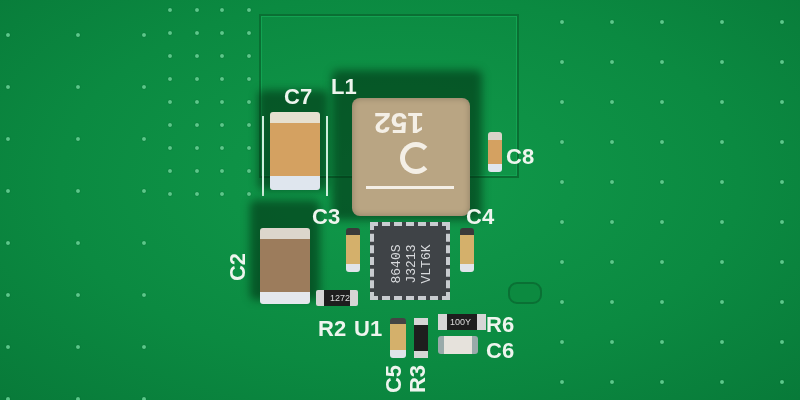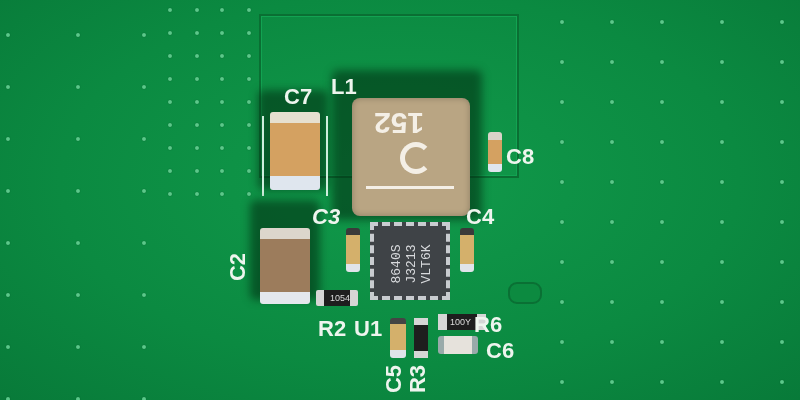--- a/index.html
+++ b/index.html
@@ -153,40 +153,40 @@
 
   <div style="position:absolute;left:370px;top:222px;width:80px;height:78px;background:#3f4347;border:4px dashed #c9ccd0;box-sizing:border-box;">
     <div style="position:absolute;left:6px;top:14px;width:66px;height:48px;transform:rotate(-90deg);color:#d7d9dc;font-size:13px;font-family:'Liberation Mono',monospace;line-height:15px;text-align:center;">
       <div>8640S</div>
       <div>J3213</div>
       <div>VLT6K</div>
     </div>
   </div>
 
   <div style="position:absolute;left:316px;top:290px;width:42px;height:16px;background:linear-gradient(90deg,#d6d6d6 0 18%, #1e1e1e 18% 82%, #d6d6d6 82%);border-radius:2px;">
-    <span style="position:absolute;left:14px;top:3px;font-size:9px;color:#ddd;">1054</span>
+    <span style="position:absolute;left:14px;top:3px;font-size:9px;color:#ddd;">1272</span>
   </div>
 
   <div class="cap" style="left:390px;top:318px;width:16px;height:40px;background:linear-gradient(#444 0 14%, #d4b06b 14% 80%, #e0e4ea 80%);"></div>
 
   <div style="position:absolute;left:414px;top:318px;width:14px;height:40px;background:linear-gradient(#d6d6d6 0 18%, #1e1e1e 18% 82%, #d6d6d6 82%);"></div>
 
   <div style="position:absolute;left:438px;top:314px;width:48px;height:16px;background:linear-gradient(90deg,#d6d6d6 0 18%, #1e1e1e 18% 82%, #d6d6d6 82%);">
     <span style="position:absolute;left:12px;top:3px;font-size:9px;color:#ddd;">100Y</span>
   </div>
 
   <div class="cap" style="left:438px;top:336px;width:40px;height:18px;background:linear-gradient(90deg,#9aa 0 14%, #e6e2dc 14% 86%, #9aa 86%);"></div>
 
   <div style="position:absolute;left:508px;top:282px;width:30px;height:18px;border-radius:9px;border:2px solid #0a7034;background:#0c8a40;"></div>
 
   <div class="silk" style="left:284px;top:86px;">C7</div>
   <div class="silk" style="left:331px;top:76px;">L1</div>
   <div class="silk" style="left:506px;top:146px;">C8</div>
-  <div class="silk" style="left:312px;top:206px;font-style:italic;">C3</div>
+  <div class="silk" style="left:312px;top:206px;">C3</div>
   <div class="silk" style="left:466px;top:206px;">C4</div>
   <div class="silk" style="left:224px;top:256px;transform:rotate(-90deg);">C2</div>
   <div class="silk" style="left:318px;top:318px;">R2</div>
   <div class="silk" style="left:354px;top:318px;">U1</div>
-  <div class="silk" style="left:474px;top:314px;">R6</div>
+  <div class="silk" style="left:486px;top:314px;">R6</div>
   <div class="silk" style="left:486px;top:340px;">C6</div>
   <div class="silk" style="left:380px;top:368px;transform:rotate(-90deg);">C5</div>
   <div class="silk" style="left:404px;top:368px;transform:rotate(-90deg);">R3</div>
 </div>
 
 </body></html>

